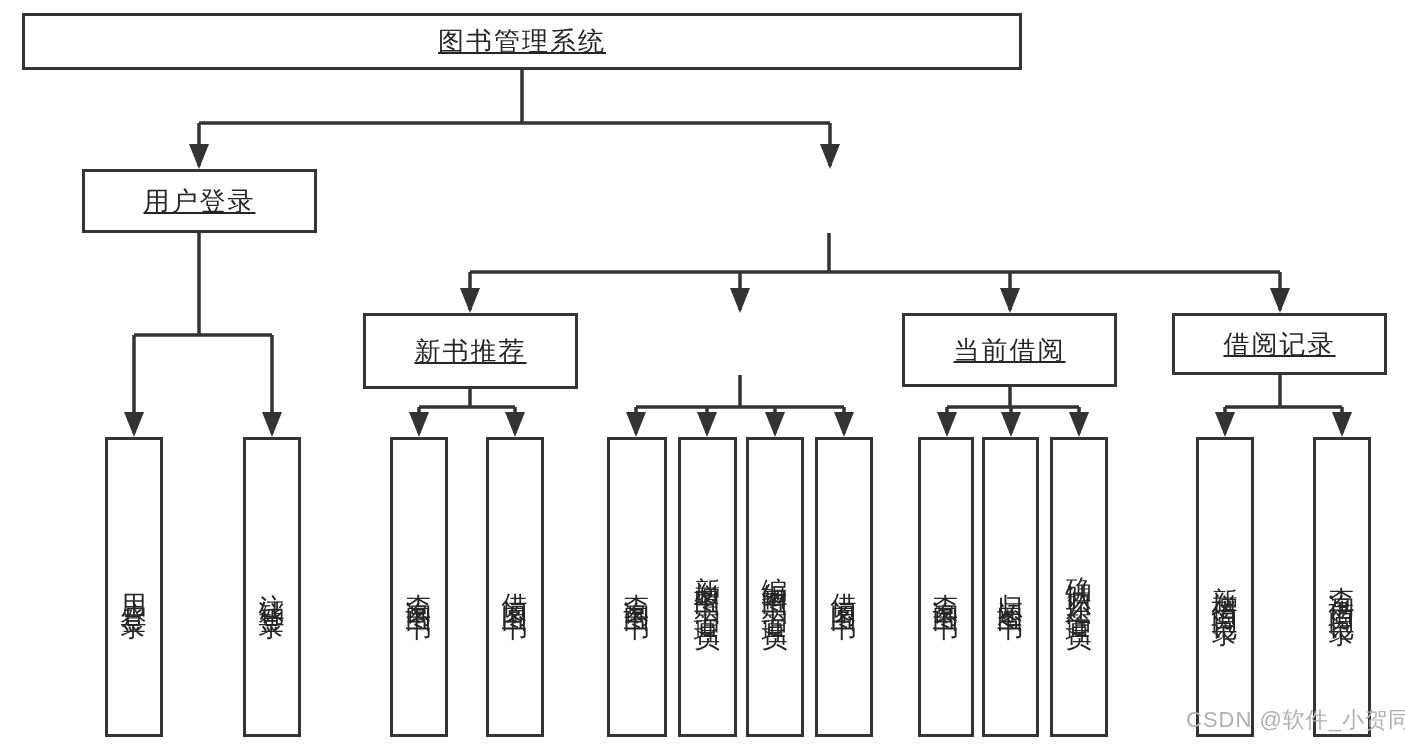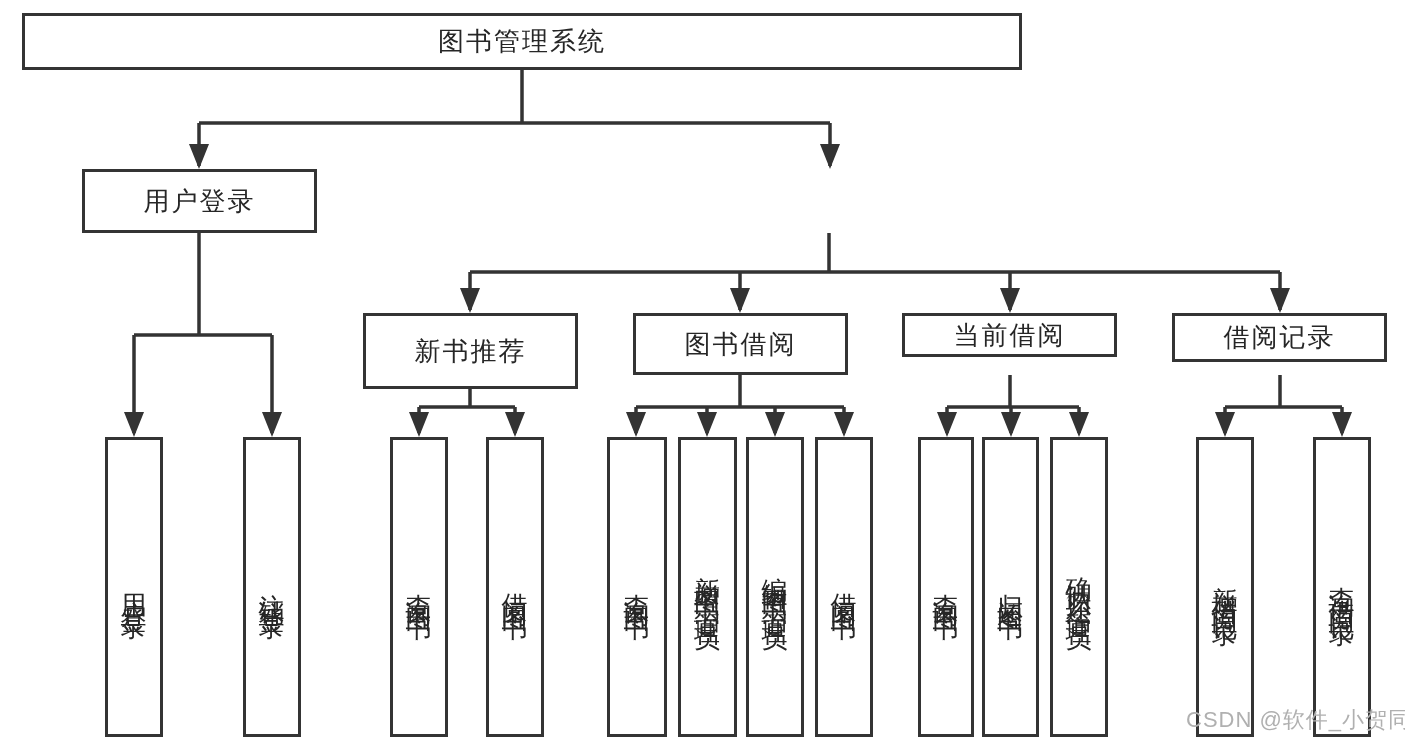--- a/index.html
+++ b/index.html
@@ -17,20 +17,21 @@
     background:#ffffff;
     box-sizing:border-box;
     display:flex;align-items:center;justify-content:center;
     color:#262626;
   }
   .box.h span{
     font-size:26px;
     letter-spacing:2px;
     white-space:nowrap;
     color:#262626;
+    text-decoration:underline;
   }
   .box.v span{
     writing-mode:vertical-rl;
     text-orientation:mixed;
     font-size:26px;
     letter-spacing:7px;
     line-height:1;
     color:#262626;
     white-space:nowrap;
   }
@@ -93,27 +94,24 @@
     <span>图书管理系统</span>
   </div>
 
   <div class="box h" style="left:82px;top:169px;width:235px;height:64px">
     <span>用户登录</span>
   </div>
 
   <div class="box h" style="left:363px;top:313px;width:215px;height:76px">
     <span>新书推荐</span>
   </div>
-  <div class="box h" style="left:633px;top:313px;width:215px;height:62px">
-    <span>图书借阅</span>
-  </div>
-  <div class="box h" style="left:902px;top:313px;width:215px;height:44px">
+  <div class="box h" style="left:902px;top:313px;width:215px;height:74px">
     <span>当前借阅</span>
   </div>
-  <div class="box h" style="left:1172px;top:313px;width:215px;height:49px">
+  <div class="box h" style="left:1172px;top:313px;width:215px;height:62px">
     <span>借阅记录</span>
   </div>
 
   <div class="box v" style="left:105px;top:437px;width:58px;height:300px">
     <span>用户登录</span>
   </div>
   <div class="box v" style="left:243px;top:437px;width:58px;height:300px">
     <span>注销登录</span>
   </div>
 

